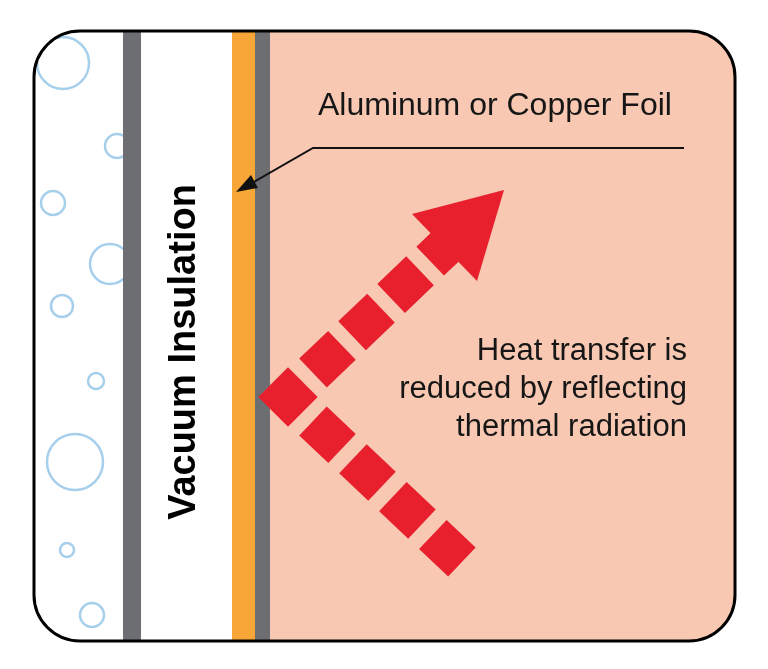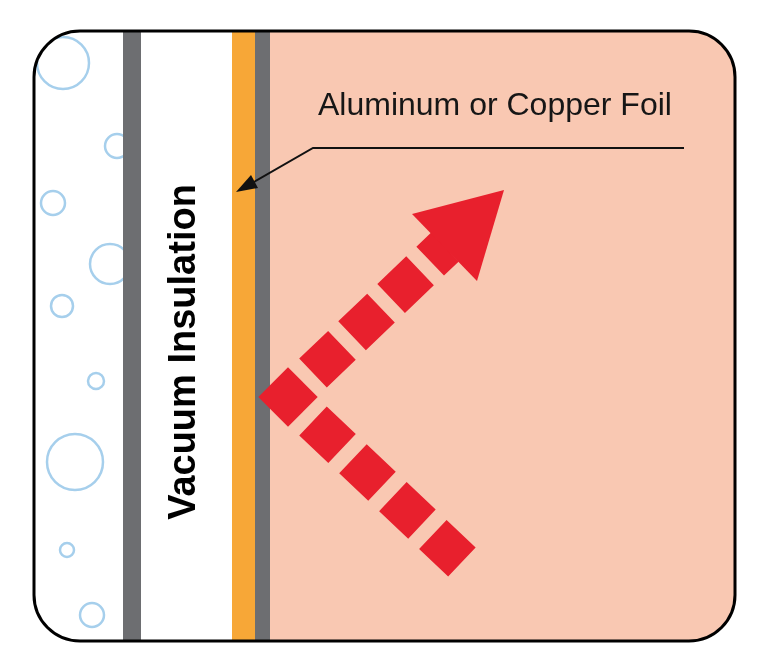--- a/index.html
+++ b/index.html
@@ -90,14 +90,17 @@
       <polygon points="236,192 258,188 251,175" style="fill:var(--line-black);"></polygon>
     </g>
 
     <rect x="34" y="31" width="701" height="610" rx="46" ry="46" fill="none" stroke="#000000" stroke-width="3"></rect>
   </svg>
 
   <div class="label label-foil">Aluminum or Copper Foil</div>
 
   <div class="label label-vacuum">Vacuum Insulation</div>
 
+  <div class="label label-heat">Heat transfer is
+reduced by reflecting
+thermal radiation</div>
 
 </div>
 
 </body></html>

